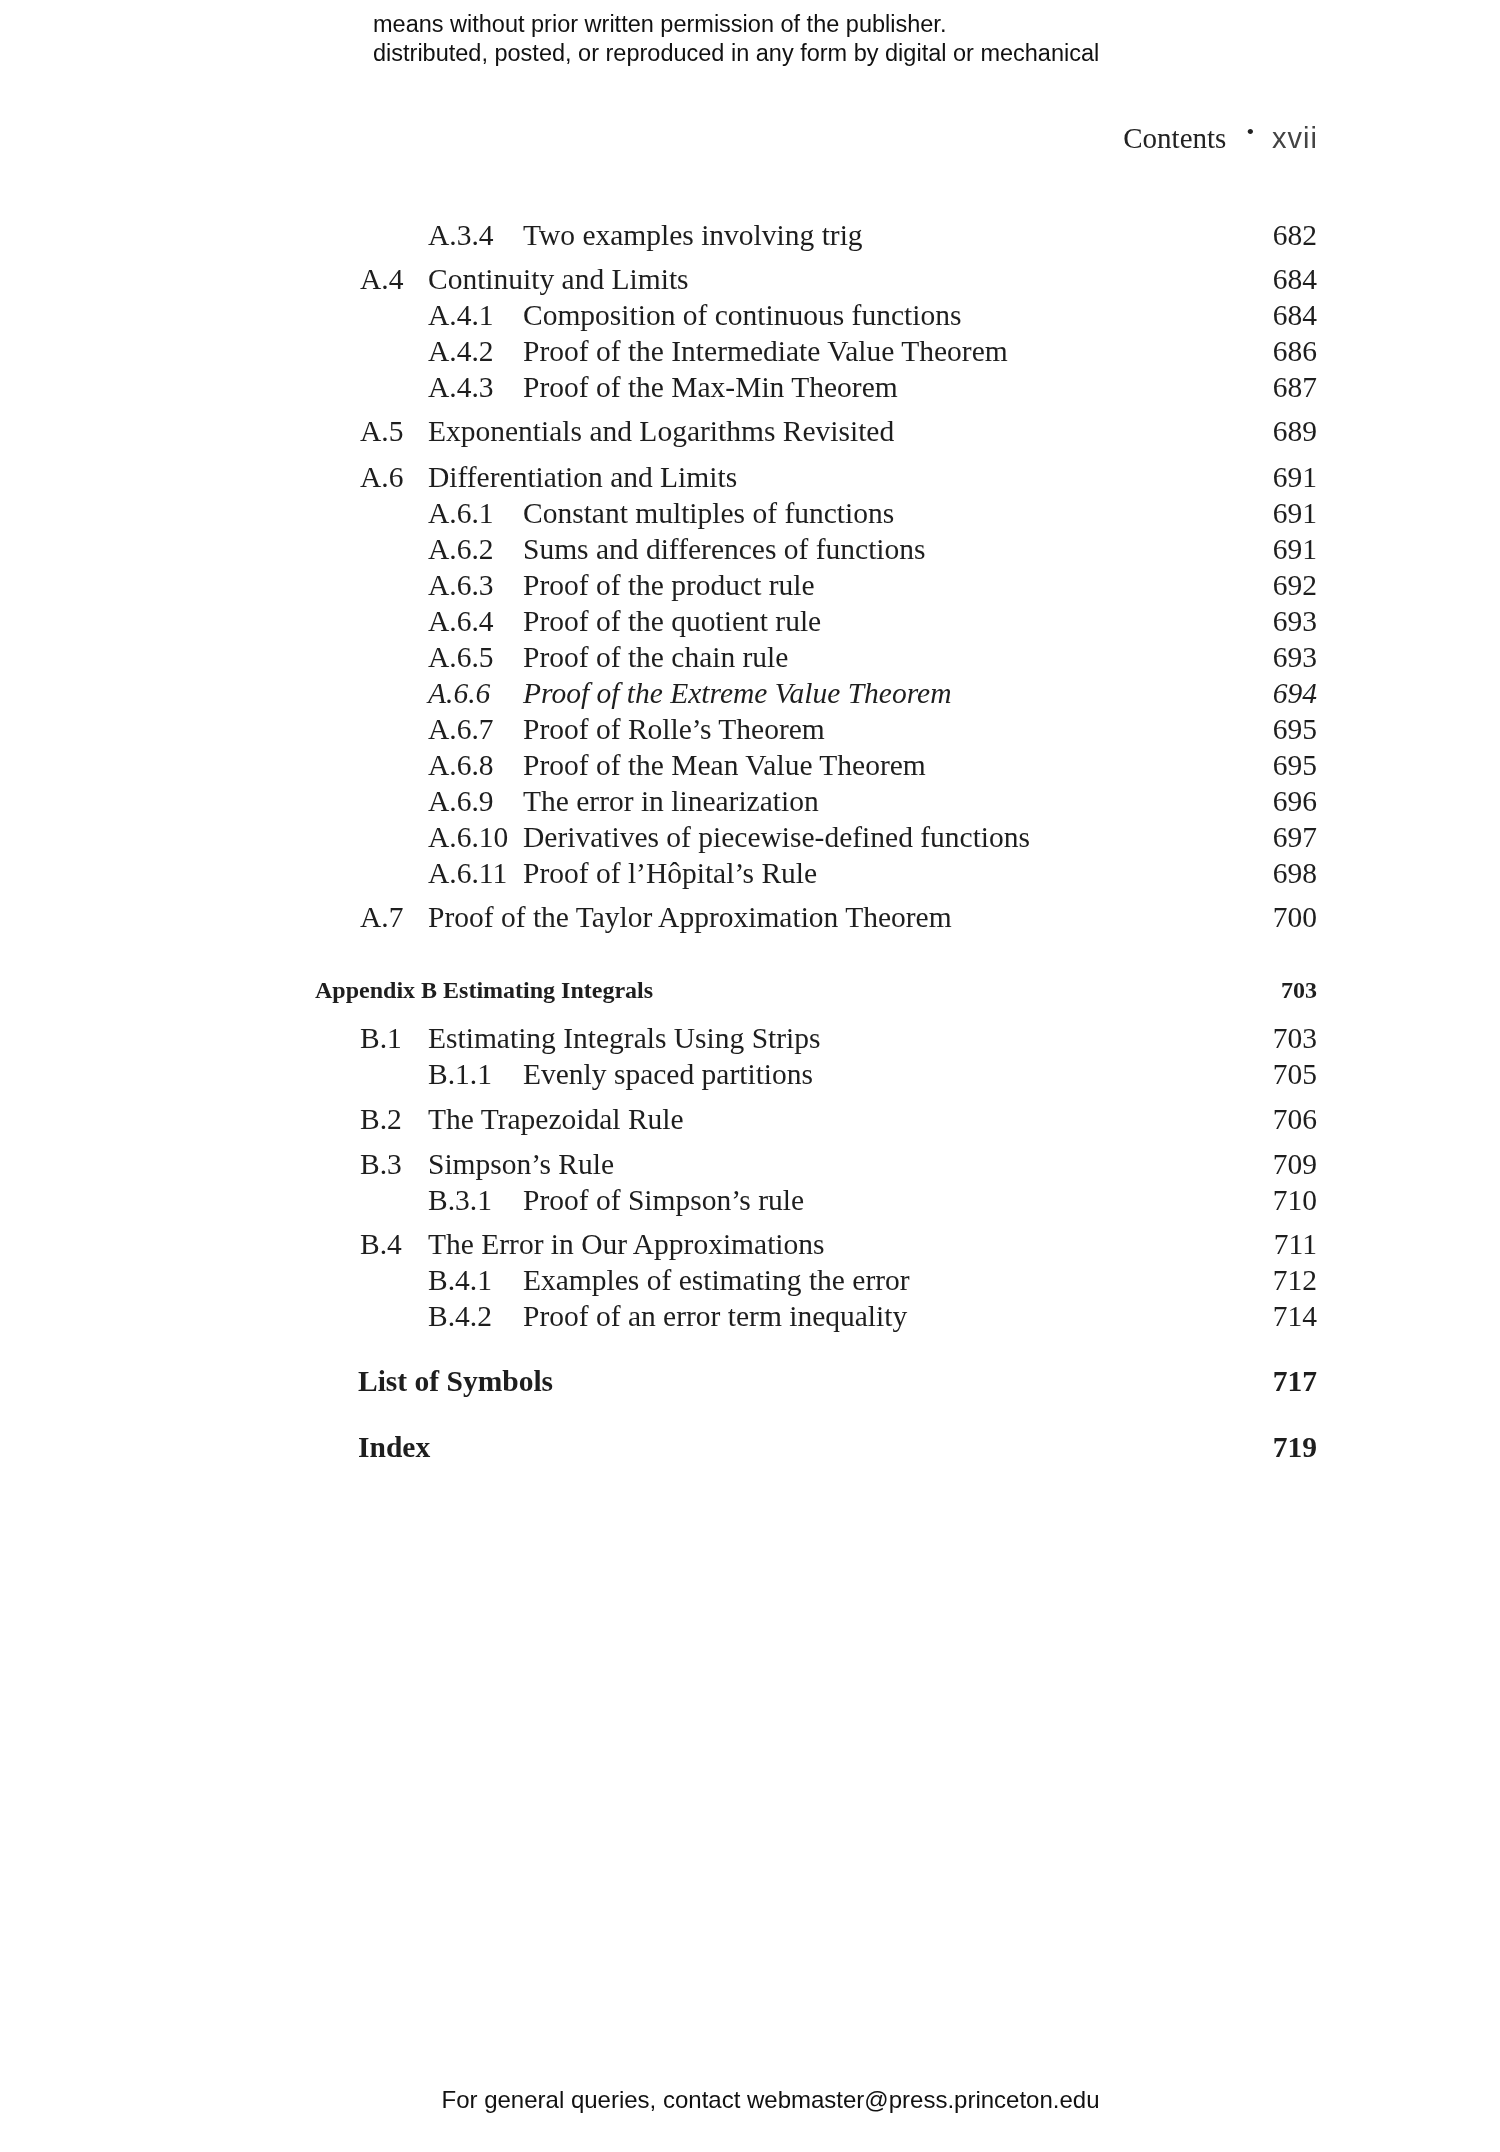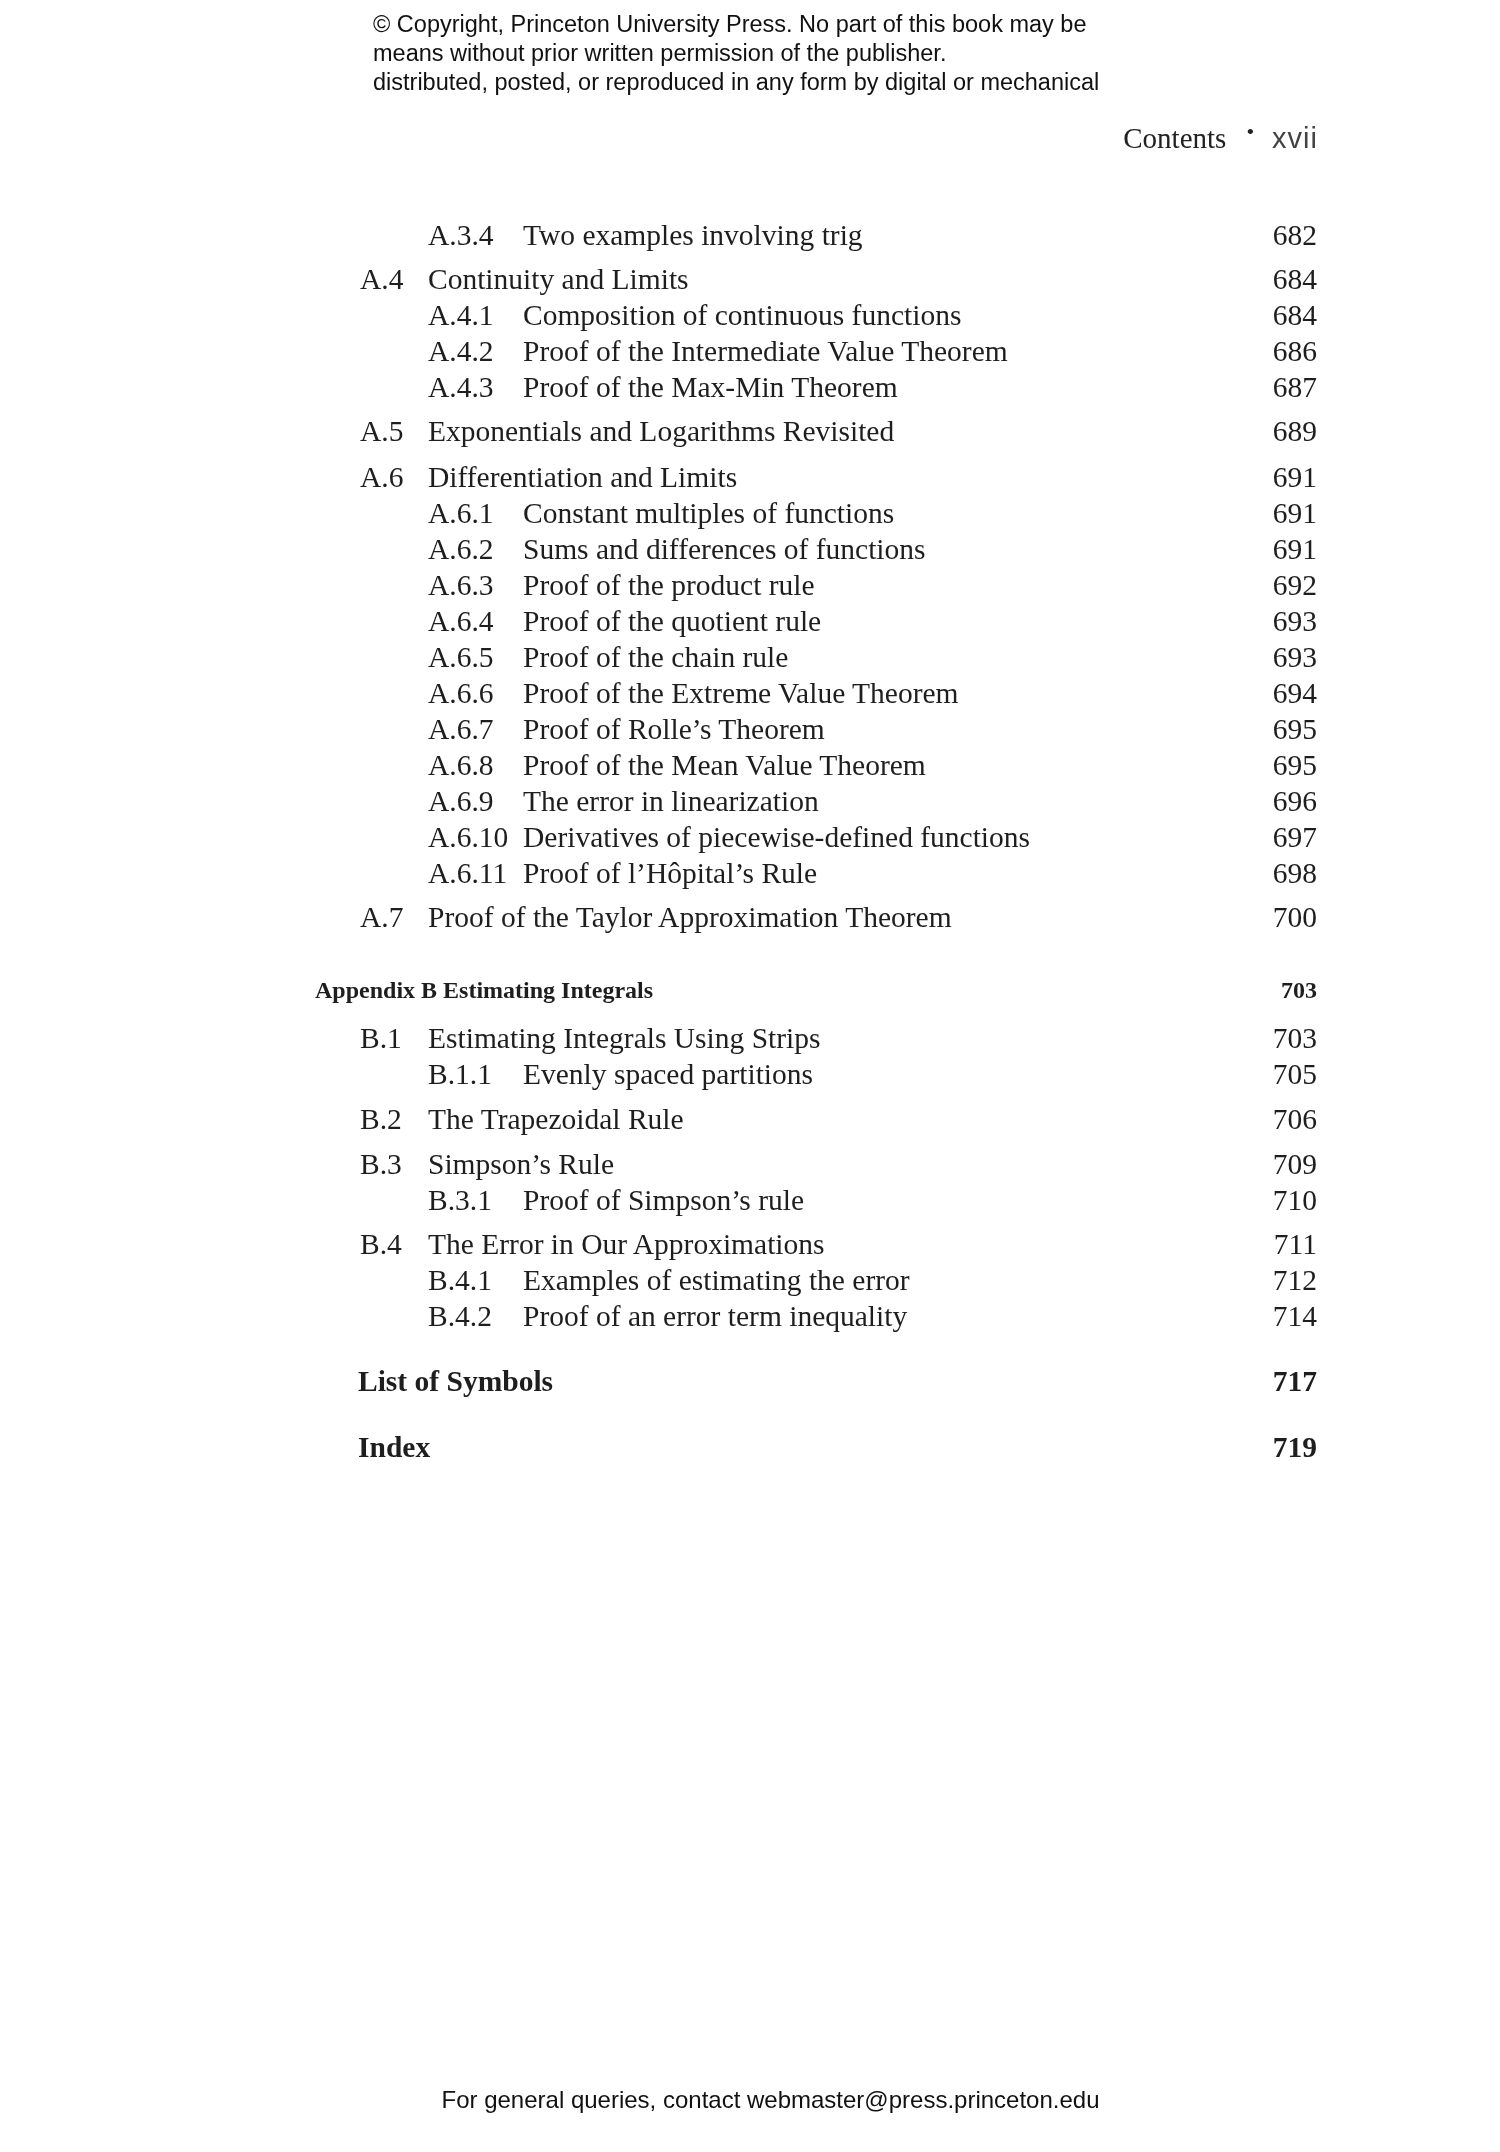--- a/index.html
+++ b/index.html
@@ -34,21 +34,20 @@
   .footer {
     position: absolute; left: 8px; width: 1500px; top: 2086px; text-align: center;
     font-family: "Liberation Sans", sans-serif; font-size: 24px; color: #111;
     padding-left: 25px; box-sizing: border-box;
   }
 </style>
 </head>
 <body>
 
 <div class="copyright">
-  <div>© Copyright, Princeton University Press. No part of this book may be</div>
   <div>means without prior written permission of the publisher.</div>
   <div>distributed, posted, or reproduced in any form by digital or mechanical</div>
 </div>
 
 <div class="running-head">
   <span>Contents</span>
   <span class="bullet">•</span>
   <span class="folio">xvii</span>
 </div>
 
@@ -106,21 +105,21 @@
     <div class="row lvl2" style="top: 593px;">
       <span class="num">A.6.4</span>
       <span class="title">Proof of the quotient rule</span>
       <span class="page">693</span>
     </div>
     <div class="row lvl2" style="top: 629px;">
       <span class="num">A.6.5</span>
       <span class="title">Proof of the chain rule</span>
       <span class="page">693</span>
     </div>
-    <div class="row lvl2" style="top: 665px;">
+    <div class="row lvl2" style="top: 665px; font-style: italic;">
       <span class="num">A.6.6</span>
       <span class="title">Proof of the Extreme Value Theorem</span>
       <span class="page">694</span>
     </div>
     <div class="row lvl2" style="top: 701px;">
       <span class="num">A.6.7</span>
       <span class="title">Proof of Rolle’s Theorem</span>
       <span class="page">695</span>
     </div>
     <div class="row lvl2" style="top: 737px;">

